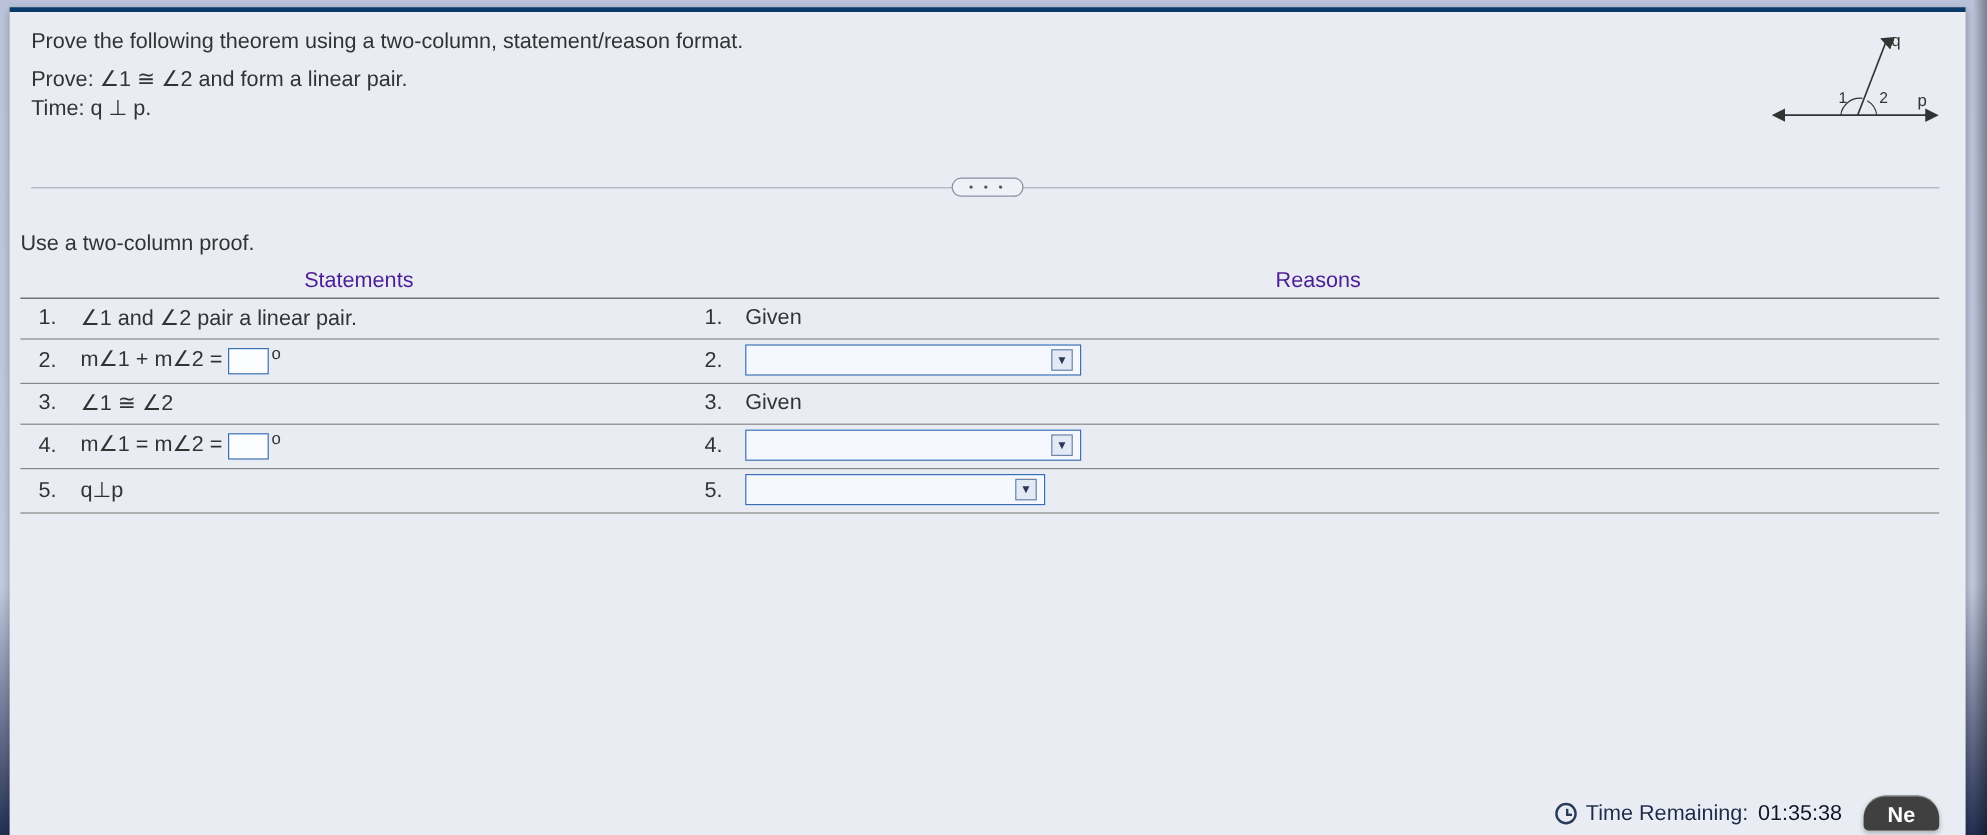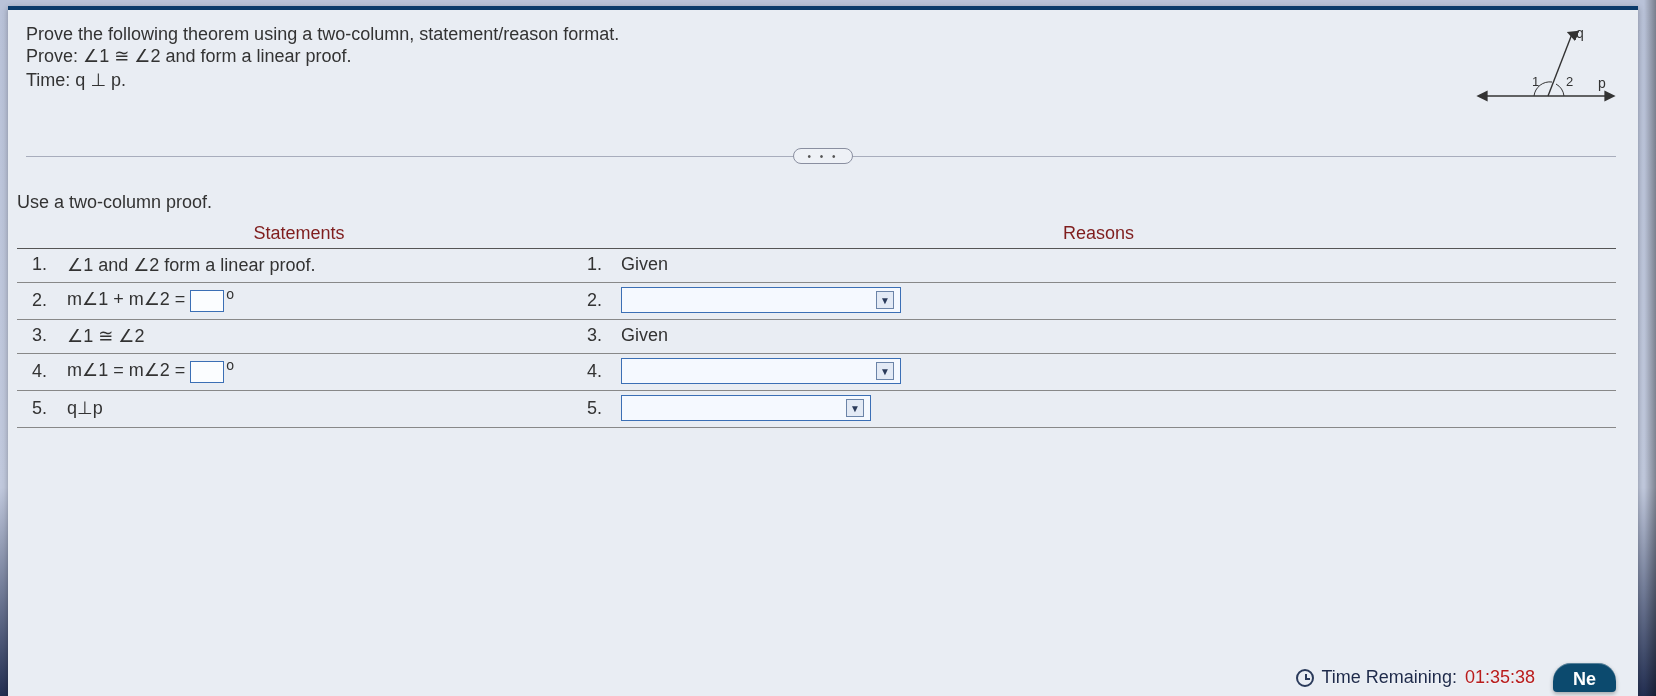--- a/index.html
+++ b/index.html
@@ -14,21 +14,21 @@
   }
   .page {
     position: absolute;
     top: 6px; left: 8px; right: 18px; bottom: 0;
     background: #e9edf3;
     border-top: 4px solid #0a3a6a;
     box-shadow: 0 2px 6px rgba(0,0,0,0.3);
     padding: 14px 18px 0 18px;
   }
   .problem-header { position: relative; }
-  .prompt { }
+  .prompt { margin-bottom: 10px; }
   .given, .prove { margin-bottom: 2px; }
 
   .diagram {
     position: absolute;
     top: 0; right: 4px;
     width: 140px; height: 90px;
   }
 
   .collapse-pill {
     position: absolute;
@@ -55,21 +55,21 @@
   }
   .proof-instruction { margin-bottom: 6px; }
 
   table.proof {
     width: 100%;
     border-collapse: collapse;
     table-layout: fixed;
   }
   table.proof th {
     font-weight: normal;
-    color: #7f1d1d;
+    color: #4c1d95;
     padding: 4px 6px;
     border-bottom: 1px solid #555;
   }
   table.proof td {
     border-bottom: 1px solid #888;
     padding: 4px 6px 6px 6px;
     vertical-align: middle;
     height: 34px;
   }
   table.proof col.num { width: 44px; }
@@ -121,23 +121,23 @@
   .time-remaining .clock {
     width:18px; height:18px; border:2px solid #2a3a5a; border-radius:50%;
     position:relative;
   }
   .time-remaining .clock::before{
     content:""; position:absolute; left:7px; top:3px; width:2px; height:6px; background:#2a3a5a;
   }
   .time-remaining .clock::after{
     content:""; position:absolute; left:7px; top:7px; width:5px; height:2px; background:#2a3a5a;
   }
-  .time-val { color:#b91c1c; }
+  .time-val { color:#0f172a; }
   .next-btn {
-    background: #0c4a6e;
+    background: #404040;
     color: #fff;
     border: none;
     border-radius: 18px 18px 4px 4px;
     padding: 6px 20px 2px 20px;
     font-size: 18px;
     font-weight: bold;
     box-shadow: inset 0 1px 0 rgba(255,255,255,0.3), 0 2px 4px rgba(0,0,0,0.3);
   }
 
   .right-edge {
@@ -150,21 +150,21 @@
 
 <div class="page">
 
   <div class="problem-header">
     <div class="prompt">Prove the following theorem using a two-column, statement/reason format.</div>
     <div class="given">
       <span>Prove: </span>
       <span class="angle">1</span>
       <span class="cong">≅</span>
       <span class="angle">2</span>
-      <span> and form a linear proof.</span>
+      <span> and form a linear pair.</span>
     </div>
     <div class="prove">
       <span>Time: </span>
       <span>q</span>
       <span class="perp">⊥</span>
       <span>p.</span>
     </div>
 
     <div class="diagram">
       <svg viewBox="0 0 140 90" width="140" height="90">
@@ -209,21 +209,21 @@
       <thead>
         <tr>
           <th colspan="2">Statements</th>
           <th colspan="2">Reasons</th>
         </tr>
       </thead>
       <tbody>
         <tr>
           <td class="rownum">1.</td>
           <td class="stmt">
-            <span class="angle">1</span><span> and </span><span class="angle">2</span><span> form a linear proof.</span>
+            <span class="angle">1</span><span> and </span><span class="angle">2</span><span> pair a linear pair.</span>
           </td>
           <td class="reason-num">1.</td>
           <td>Given</td>
         </tr>
 
         <tr>
           <td class="rownum">2.</td>
           <td class="stmt">
             <span>m</span><span class="angle">1</span><span> + m</span><span class="angle">2</span><span> = </span><span class="num-input"></span><span class="deg">o</span>
           </td>

